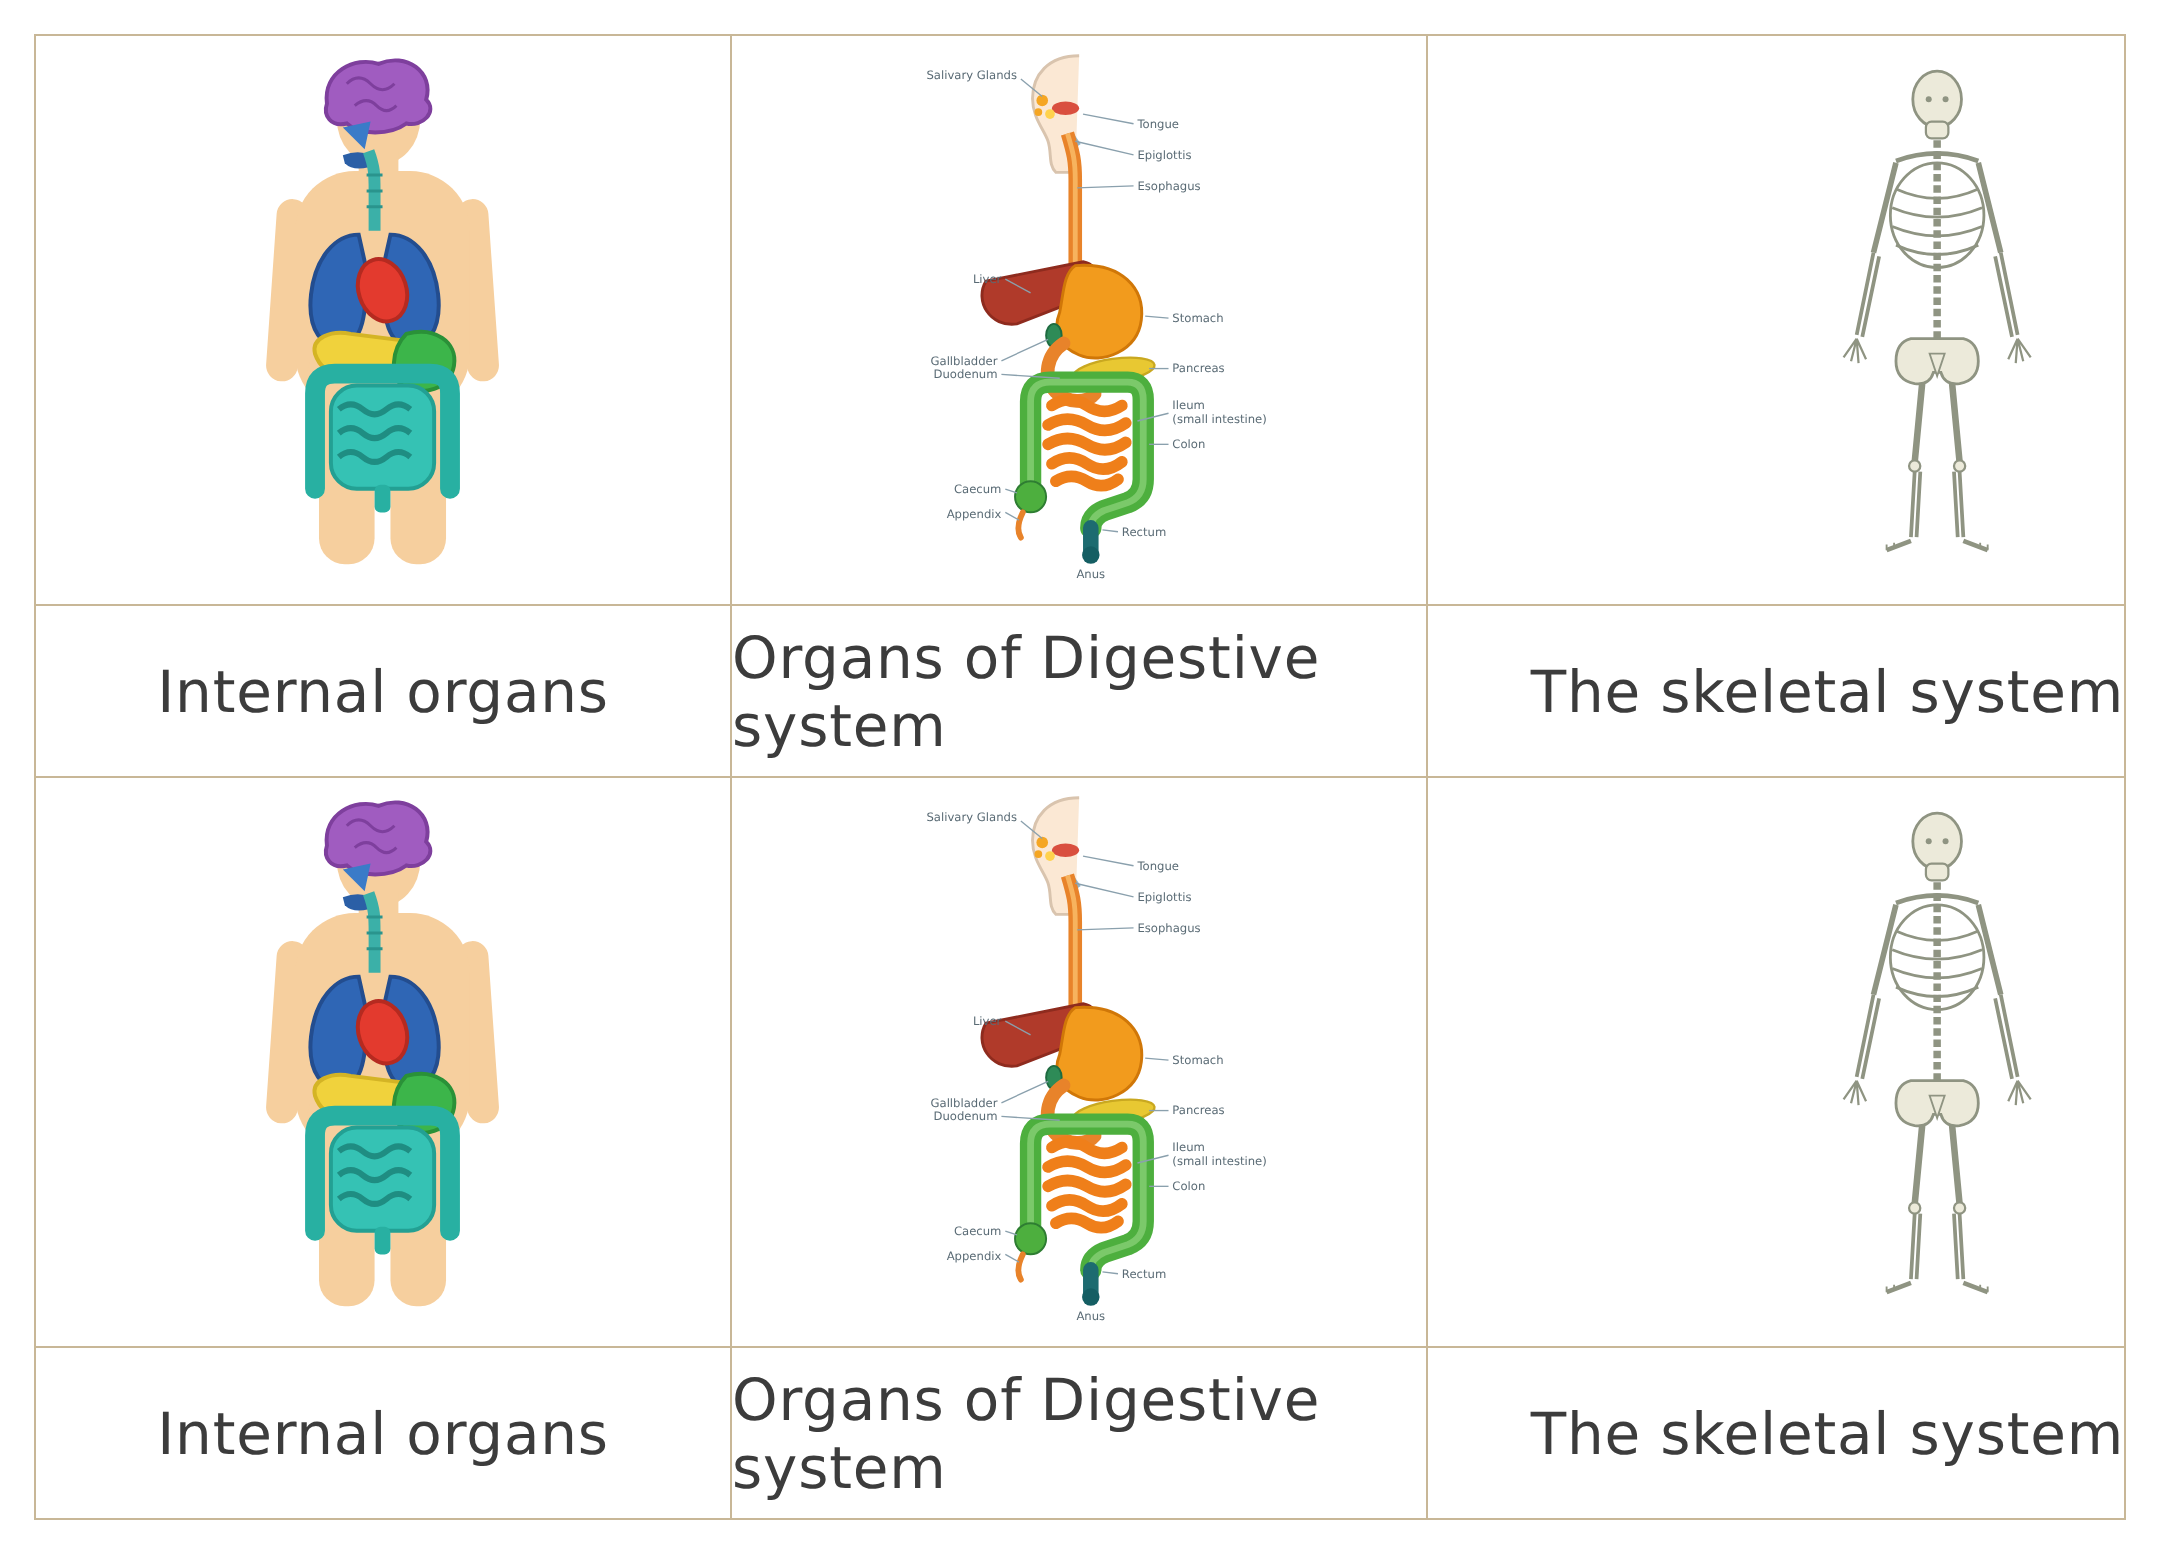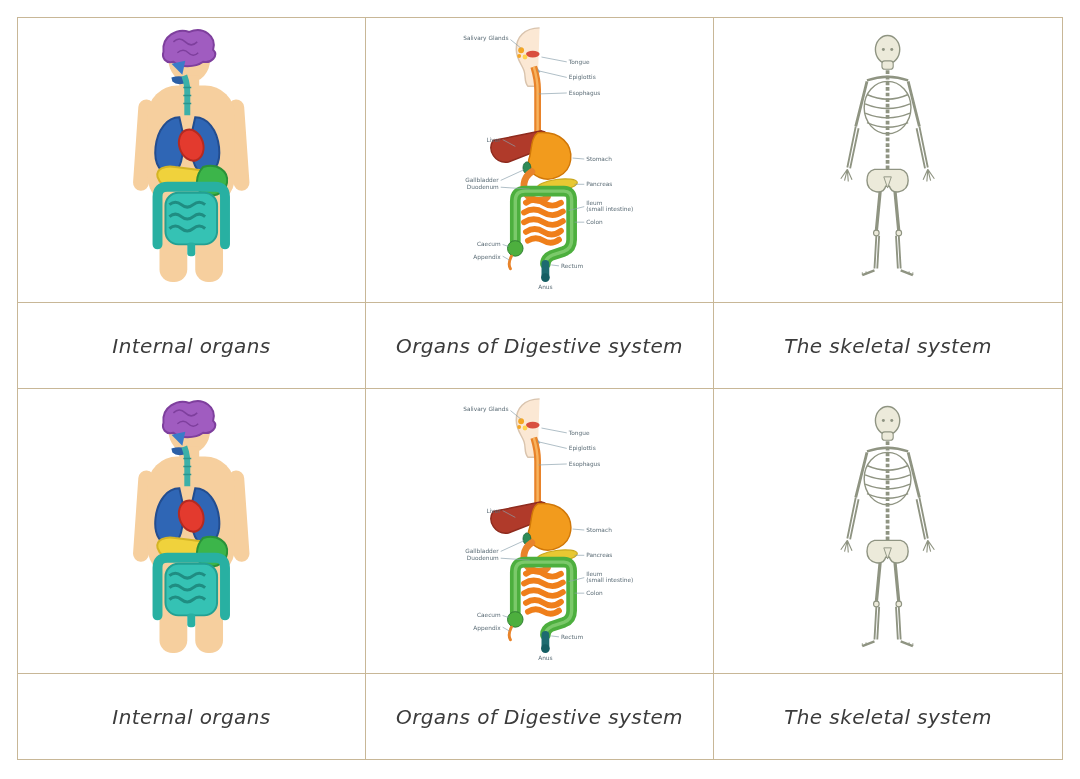--- a/index.html
+++ b/index.html
@@ -8,24 +8,24 @@
     position:absolute;left:17px;top:17px;width:1046px;height:743px;
     display:grid;
     grid-template-columns:repeat(3,1fr);
     grid-template-rows:285px 86px 285px 86px;
     border:1px solid #c8b797;
     box-sizing:border-box;
     background:#ffffff;
   }
   .cell{border-right:1px solid #c8b797;border-bottom:1px solid #c8b797;box-sizing:border-box;
     display:flex;align-items:center;justify-content:center;overflow:hidden;}
-  .cell.col3{border-right:none;}
+  .cell.col3{border-right:none;justify-content:flex-end;}
   .cell.lastrow{border-bottom:none;}
   .label-cell span{
-    font-size:20px;font-style:italic;color:#3c3c3c;letter-spacing:.4px;
+    font-size:29px;color:#3c3c3c;letter-spacing:.4px;
   }
   .pic{display:block;}
   .pic-organs{height:268px;width:auto;}
   .pic-digestive{height:272px;width:auto;}
   .pic-skeleton{height:262px;width:auto;}
   .defs-holder{position:absolute;width:0;height:0;overflow:hidden;}
   .diag-label{font-family:"DejaVu Sans",sans-serif;fill:#5a6b75;}
 </style>
 </head>
 <body>

